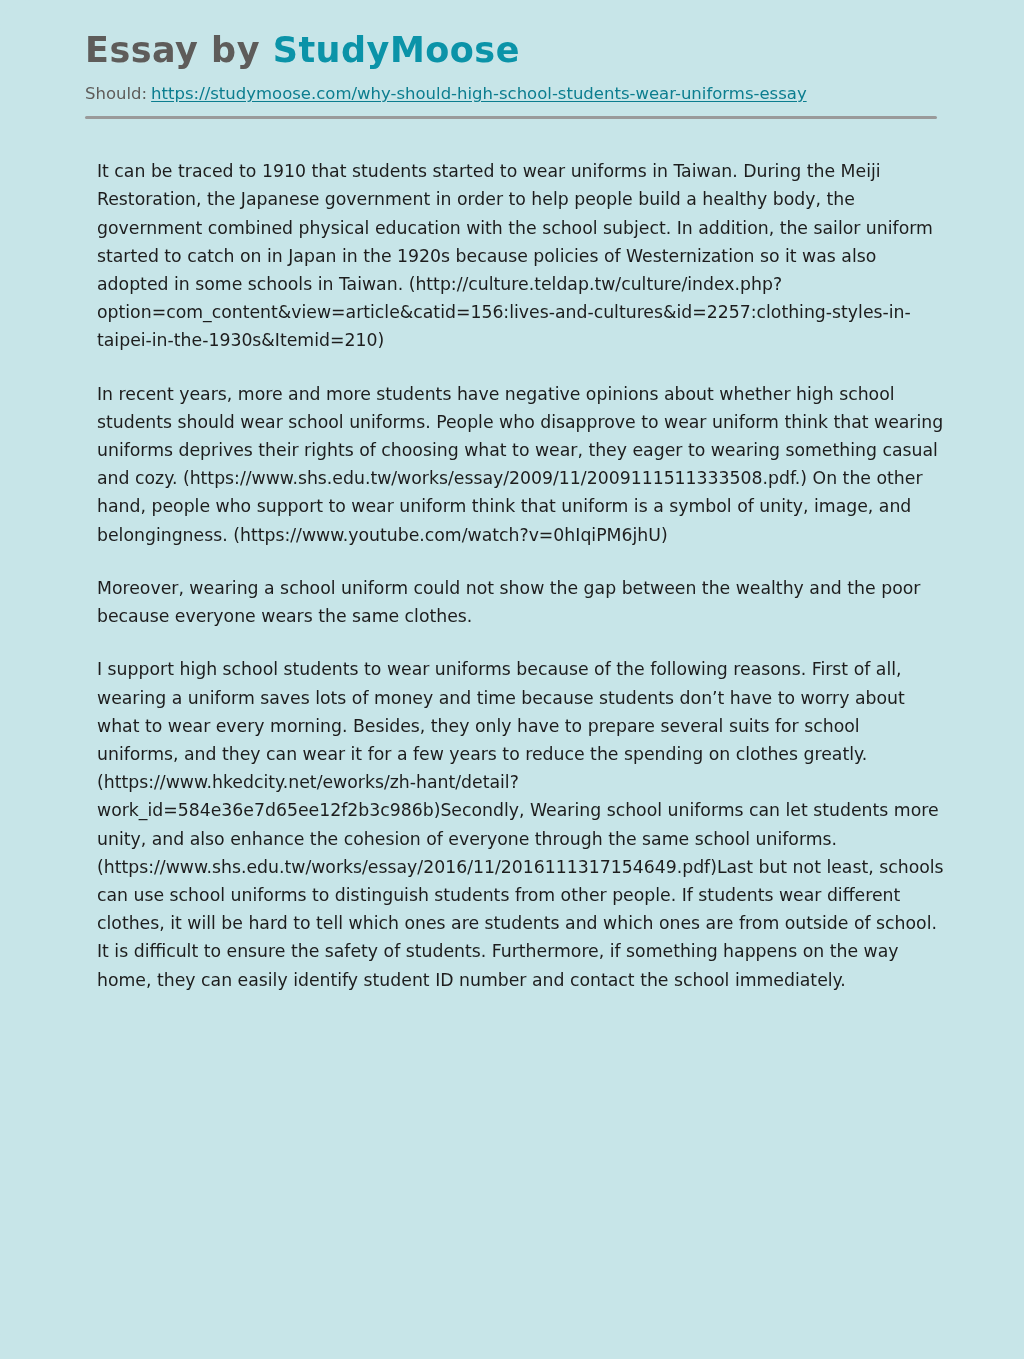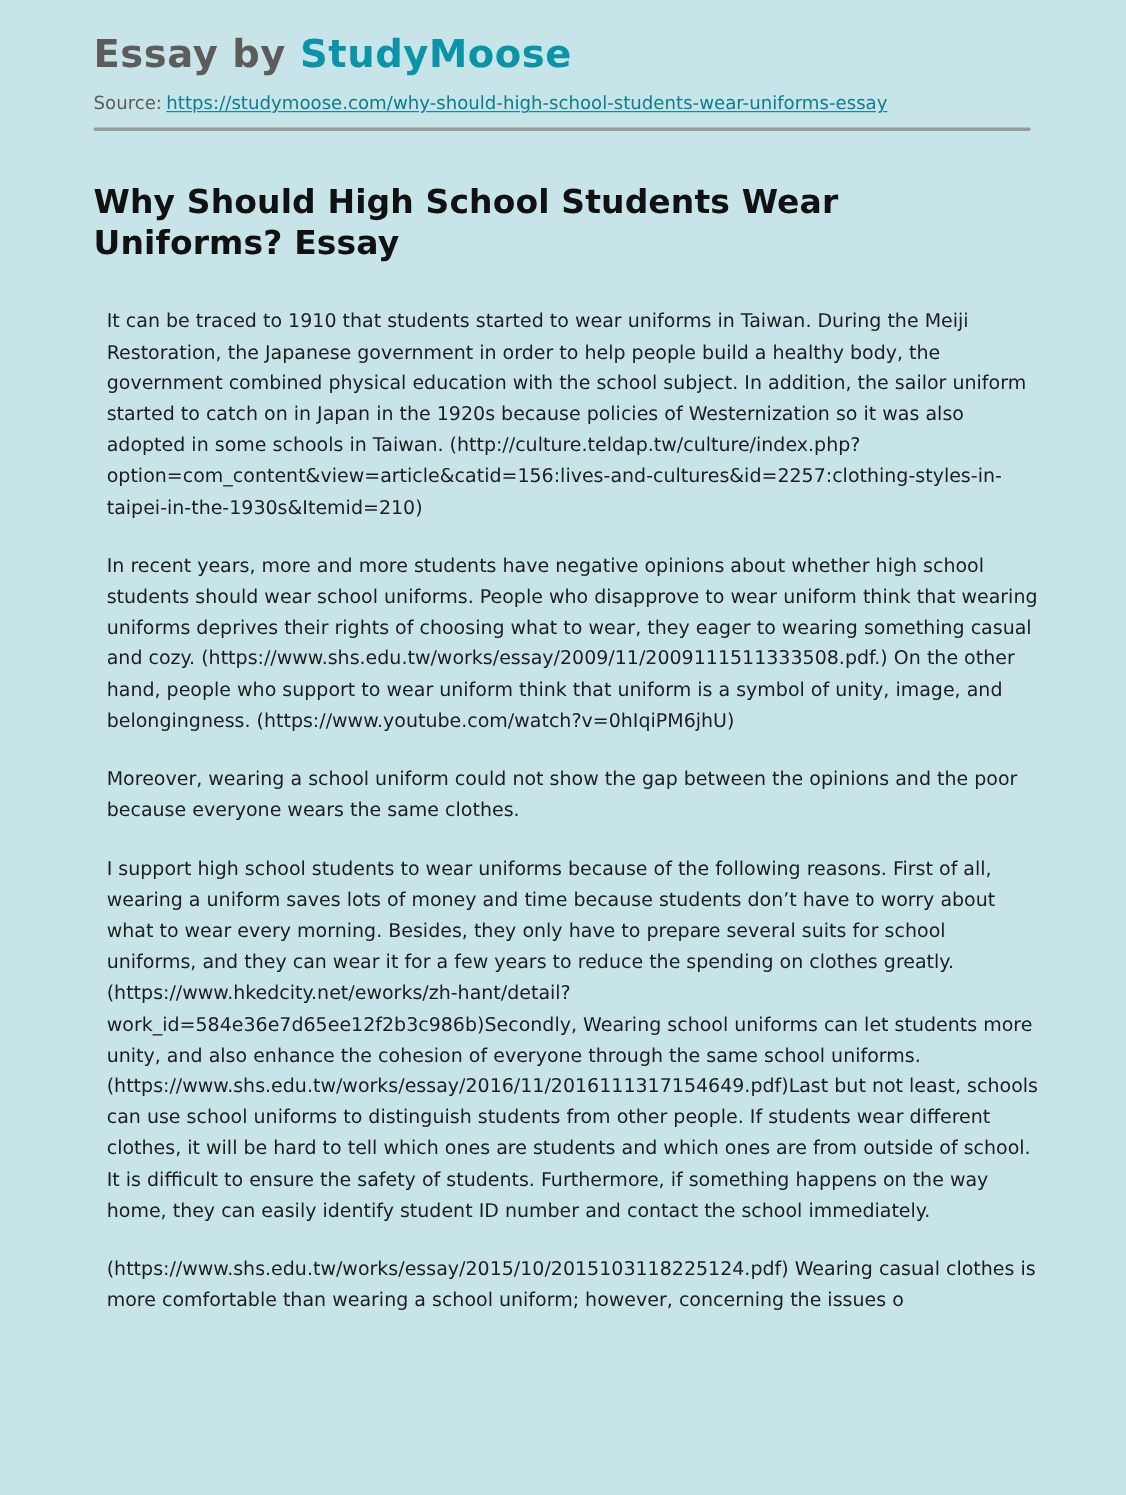--- a/index.html
+++ b/index.html
@@ -105,32 +105,30 @@
 
 <div class="page">
 
   <div class="header">
 
     <h1 class="brand-line">
       <span class="brand-essay-by">Essay by </span><span class="brand-name">StudyMoose</span>
     </h1>
 
     <div class="source-line">
-      <span class="source-label">Source:</span><a class="source-url" href="#">https://studymoose.com/why-should-high-school-students-wear-uniforms-essay</a>
+      <span class="source-label">Should:</span><a class="source-url" href="#">https://studymoose.com/why-should-high-school-students-wear-uniforms-essay</a>
     </div>
 
     <hr class="divider">
   </div>
 
   <div class="content">
 
-    <h2 class="essay-title">Why Should High School Students Wear Uniforms? Essay</h2>
 
     <div class="essay-body">
       <p class="para">It can be traced to 1910 that students started to wear uniforms in Taiwan. During the Meiji Restoration, the Japanese government in order to help people build a healthy body, the government combined physical education with the school subject. In addition, the sailor uniform started to catch on in Japan in the 1920s because policies of Westernization so it was also adopted in some schools in Taiwan. (http://culture.teldap.tw/culture/index.php?option=com_content&amp;view=article&amp;catid=156:lives-and-cultures&amp;id=2257:clothing-styles-in-taipei-in-the-1930s&amp;Itemid=210)</p>
       <p class="para">In recent years, more and more students have negative opinions about whether high school students should wear school uniforms. People who disapprove to wear uniform think that wearing uniforms deprives their rights of choosing what to wear, they eager to wearing something casual and cozy. (https://www.shs.edu.tw/works/essay/2009/11/2009111511333508.pdf.) On the other hand, people who support to wear uniform think that uniform is a symbol of unity, image, and belongingness. (https://www.youtube.com/watch?v=0hIqiPM6jhU)</p>
-      <p class="para">Moreover, wearing a school uniform could not show the gap between the opinions and the poor because everyone wears the same clothes.</p>
+      <p class="para">Moreover, wearing a school uniform could not show the gap between the wealthy and the poor because everyone wears the same clothes.</p>
       <p class="para">I support high school students to wear uniforms because of the following reasons. First of all, wearing a uniform saves lots of money and time because students don’t have to worry about what to wear every morning. Besides, they only have to prepare several suits for school uniforms, and they can wear it for a few years to reduce the spending on clothes greatly. (https://www.hkedcity.net/eworks/zh-hant/detail?work_id=584e36e7d65ee12f2b3c986b)Secondly, Wearing school uniforms can let students more unity, and also enhance the cohesion of everyone through the same school uniforms. (https://www.shs.edu.tw/works/essay/2016/11/2016111317154649.pdf)Last but not least, schools can use school uniforms to distinguish students from other people. If students wear different clothes, it will be hard to tell which ones are students and which ones are from outside of school. It is difficult to ensure the safety of students. Furthermore, if something happens on the way home, they can easily identify student ID number and contact the school immediately.</p>
-      <p class="para">(https://www.shs.edu.tw/works/essay/2015/10/2015103118225124.pdf) Wearing casual clothes is more comfortable than wearing a school uniform; however, concerning the issues o</p>
     </div>
 
   </div>
 </div>
 
 </body></html>

